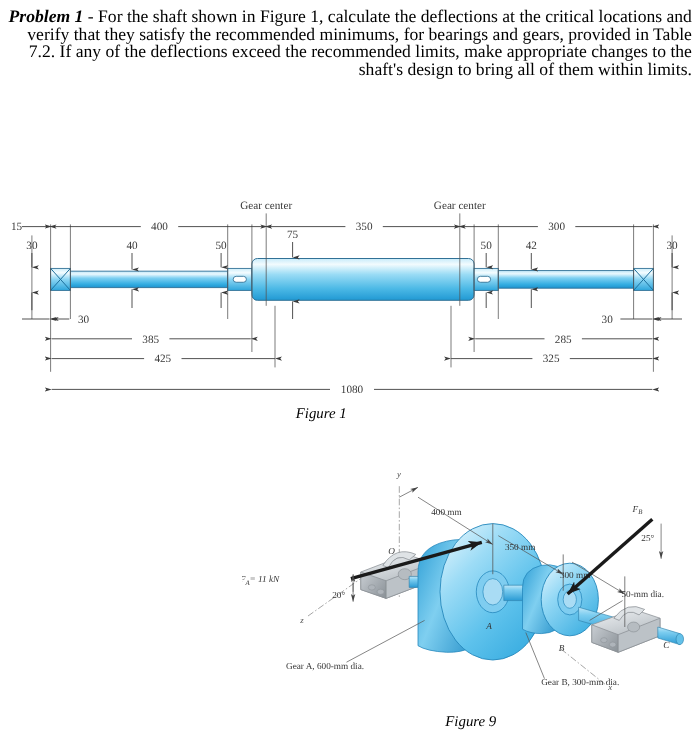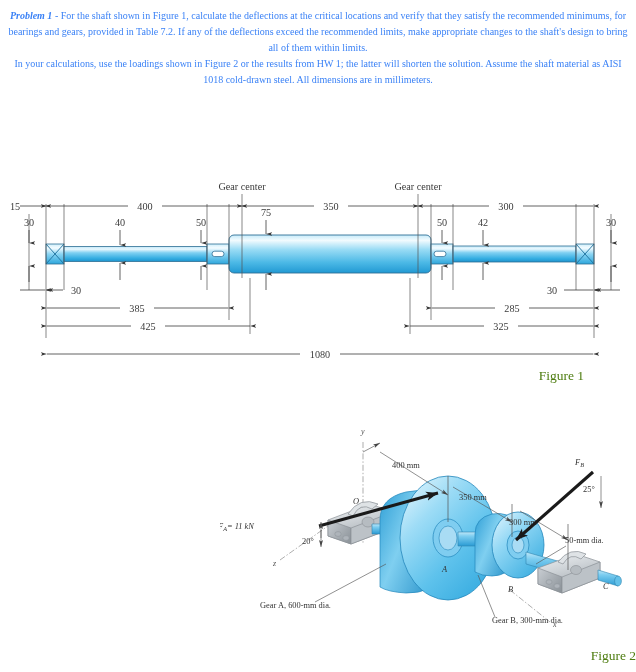--- a/index.html
+++ b/index.html
@@ -4,34 +4,34 @@
 <style>
   html,body{margin:0;padding:0;background:#ffffff;}
   body{
     width:636px;height:672px;position:relative;overflow:hidden;
     font-family:"Liberation Serif","DejaVu Serif",serif;
     color:#231f20;
   }
   
   #problem-statement{
     position:absolute;left:7px;top:8px;width:622px;
-    font-size:10px;line-height:16.1px;text-align:center;
-    color:#3b82f6;
+    font-size:16px;line-height:16.1px;text-align:right;
+    color:#000000;
   }
   #problem-statement b{font-weight:bold;font-style:italic;}
   .para{margin:0;}
   .para2{margin:0;}
 
   
   #figure1-block{position:absolute;left:0;top:178px;width:584px;height:222px;}
   #figure2-block{position:absolute;left:220px;top:412px;width:416px;height:260px;}
 
   .fig-caption{
-    position:absolute;width:100%;text-align:right;
-    font-size:13.5px;color:#4d7c0f;
+    position:absolute;width:100%;text-align:center;
+    font-style:italic;font-size:13.5px;color:#000000;
   }
   #figure1-caption{top:190px;}
   #figure2-caption{top:236px;}
 
   svg{display:block;}
   .dimtext{
     font-family:"Liberation Serif","DejaVu Serif",serif;
     font-size:10.2px;fill:#3a3a3a;
   }
   .lbl2{
@@ -49,21 +49,20 @@
   .dimline{stroke:#3a3a3a;stroke-width:0.8;fill:none;}
   .extline{stroke:#555;stroke-width:0.7;fill:none;}
   .thinline{stroke:#777;stroke-width:0.6;fill:none;}
   .leader{stroke:#555;stroke-width:0.65;fill:none;}
 </style>
 </head>
 <body>
 
 <div id="problem-statement">
   <p class="para"><b>Problem 1</b><span> - For the shaft shown in Figure 1, calculate the deflections at the critical locations and verify that they satisfy the recommended minimums, for bearings and gears, provided in Table 7.2. If any of the deflections exceed the recommended limits, make appropriate changes to the shaft's design to bring all of them within limits.</span></p>
-  <p class="para2">In your calculations, use the loadings shown in Figure 2 or the results from HW 1; the latter will shorten the solution. Assume the shaft material as AISI 1018 cold-drawn steel. All dimensions are in millimeters.</p>
 </div>
 
 <div id="figure1-block">
   <svg width="636" height="222" viewBox="0 0 636 222">
     <defs>
       <linearGradient id="shaftGrad" x1="0" y1="0" x2="0" y2="1">
         <stop offset="0%" stop-color="#bfe7f8"></stop>
         <stop offset="18%" stop-color="#eaf8fe"></stop>
         <stop offset="42%" stop-color="#7fd0f2"></stop>
         <stop offset="78%" stop-color="#35aee2"></stop>
@@ -373,14 +372,14 @@
       <text class="lbl2" x="40" y="196">Gear A, 600-mm dia.</text>
 
       <line class="leader" x1="275" y1="205" x2="258" y2="163"></line>
       <text class="lbl2" x="272" y="211">Gear B, 300-mm dia.</text>
 
       <line class="leader" x1="346" y1="134" x2="316" y2="152"></line>
       <text class="lbl2" x="345" y="131">50-mm dia.</text>
     </g>
   </svg>
 
-  <div class="fig-caption" id="figure2-caption">Figure 2</div>
+  <div class="fig-caption" id="figure2-caption">Figure 9</div>
 </div>
 
 </body></html>

